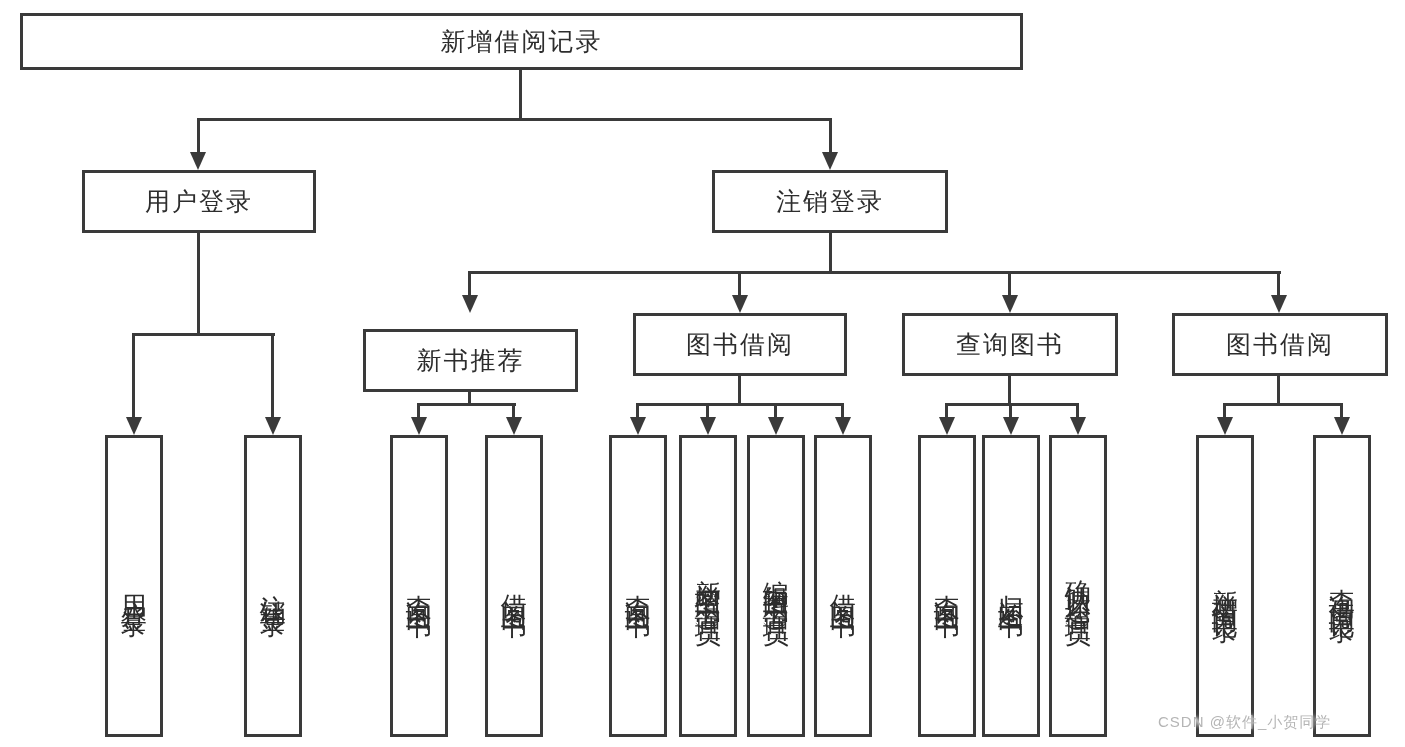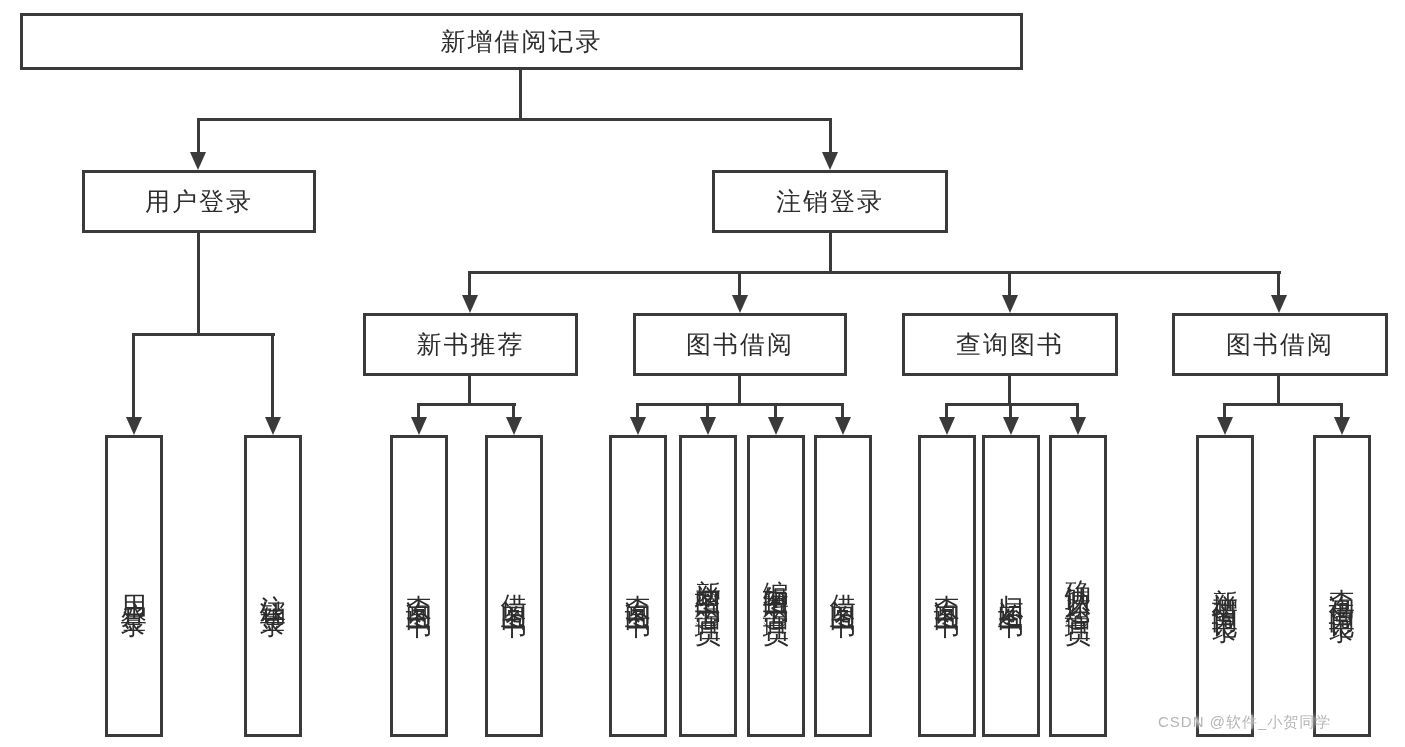--- a/index.html
+++ b/index.html
@@ -97,21 +97,21 @@
     <span class="lbl">新增借阅记录</span>
   </div>
 
   <div class="box hbox" style="left:82px;top:170px;width:234px;height:63px;">
     <span class="lbl">用户登录</span>
   </div>
   <div class="box hbox" style="left:712px;top:170px;width:236px;height:63px;">
     <span class="lbl">注销登录</span>
   </div>
 
-  <div class="box hbox" style="left:363px;top:313px;width:215px;height:63px;">
+  <div class="box hbox" style="left:363px;top:329px;width:215px;height:63px;">
     <span class="lbl">新书推荐</span>
   </div>
   <div class="box hbox" style="left:633px;top:313px;width:214px;height:63px;">
     <span class="lbl">图书借阅</span>
   </div>
   <div class="box hbox" style="left:902px;top:313px;width:216px;height:63px;">
     <span class="lbl">查询图书</span>
   </div>
   <div class="box hbox" style="left:1172px;top:313px;width:216px;height:63px;">
     <span class="lbl">图书借阅</span>

